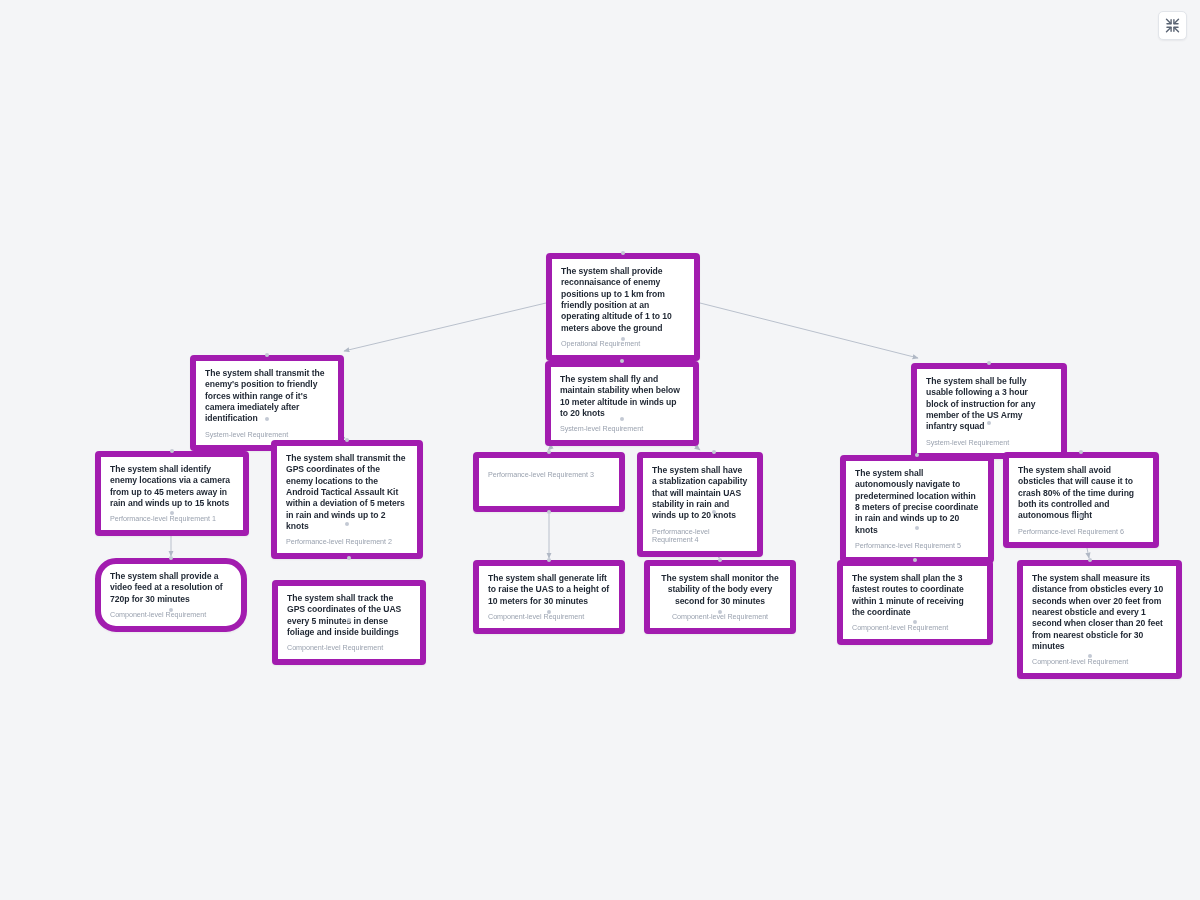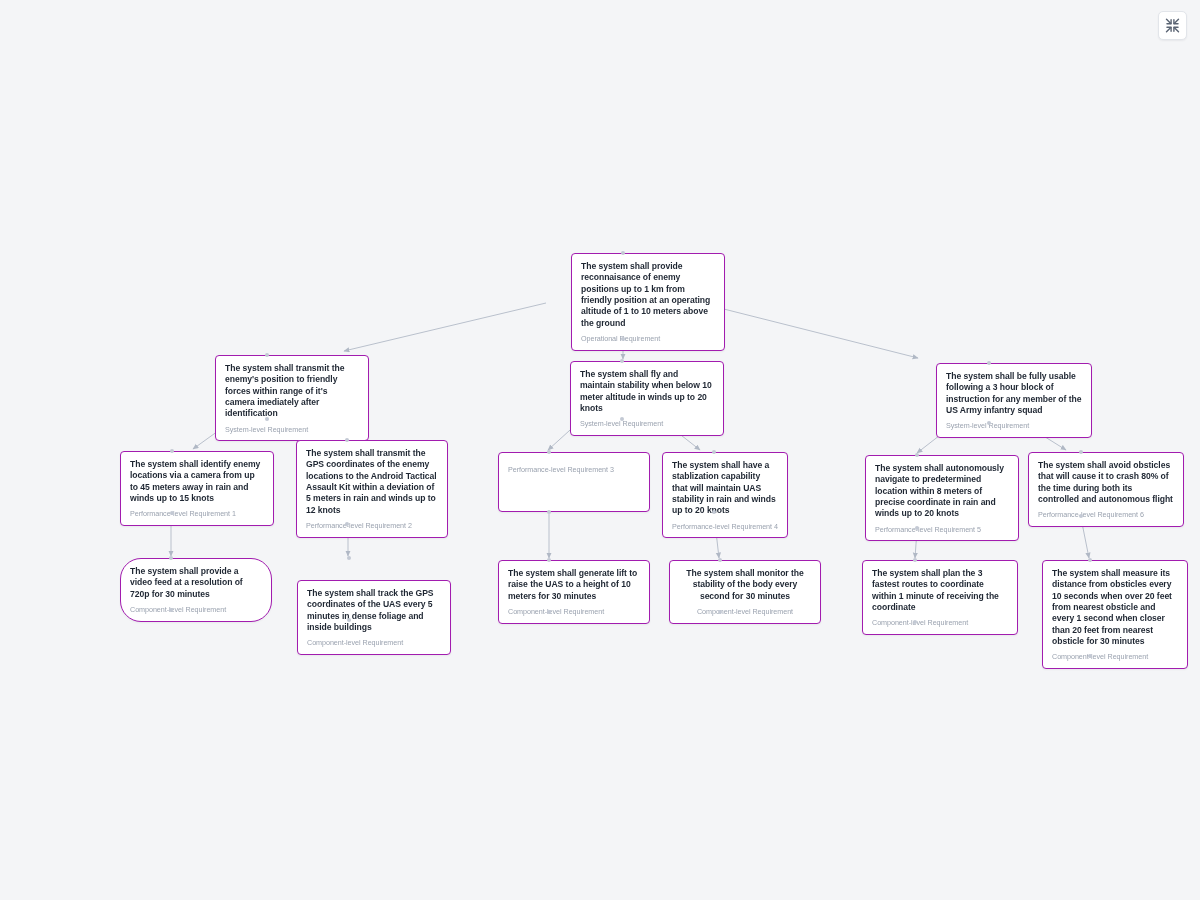--- a/index.html
+++ b/index.html
@@ -16,26 +16,25 @@
     background: #f4f5f7;
   }
   #edge-layer {
     position: absolute; inset: 0;
     width: 1200px; height: 900px;
     pointer-events: none;
   }
   .node {
     position: absolute;
     background: #ffffff;
-    border: 1px solid #a21caf;
+    border: 6px solid #a21caf;
     border-radius: 4px;
     padding: 7px 9px 6px 9px;
     box-shadow: 0 1px 2px rgba(16,24,40,0.05);
     z-index: 2;
-    margin-left: 25px;
   }
   .node-text {
     font-size: 8.6px;
     line-height: 1.32;
     color: #1f2733;
     font-weight: 600;
     letter-spacing: -0.05px;
     white-space: pre-wrap;
   }
   .node-sub {
@@ -124,21 +123,21 @@
   </div>
       <div class="port" style="left: 987px; top: 361px;"></div>
       <div class="port" style="left: 987px; top: 421px;"></div>
       <div class="node" style="left: 95px; top: 451px; width: 154px; min-height: 62px;">
     <div class="node-text">The system shall identify enemy locations via a camera from up to 45 meters away in rain and winds up to 15 knots</div>
     <div class="node-sub">Performance-level Requirement 1</div>
   </div>
       <div class="port" style="left: 170px; top: 449px;"></div>
       <div class="port" style="left: 170px; top: 511px;"></div>
       <div class="node" style="left: 271px; top: 440px; width: 152px; min-height: 84px;">
-    <div class="node-text">The system shall transmit the GPS coordinates of the enemy locations to the Android Tactical Assault Kit within a deviation of 5 meters in rain and winds up to 12 knots</div>
+    <div class="node-text">The system shall transmit the GPS coordinates of the enemy locations to the Android Tactical Assault Kit within a deviation of 5 meters in rain and winds up to 2 knots</div>
     <div class="node-sub">Performance-level Requirement 2</div>
   </div>
       <div class="port" style="left: 345px; top: 438px;"></div>
       <div class="port" style="left: 345px; top: 522px;"></div>
       <div class="node" style="left: 473px; top: 452px; width: 152px; min-height: 60px;">
     <div class="node-sub">Performance-level Requirement 3</div>
   </div>
       <div class="port" style="left: 547px; top: 450px;"></div>
       <div class="port" style="left: 547px; top: 510px;"></div>
       <div class="node" style="left: 637px; top: 452px; width: 126px; min-height: 60px;">
@@ -182,21 +181,21 @@
     <div class="node-sub">Component-level Requirement</div>
   </div>
       <div class="port" style="left: 718px; top: 558px;"></div>
       <div class="port" style="left: 718px; top: 610px;"></div>
       <div class="node" style="left: 837px; top: 560px; width: 156px; min-height: 62px;">
     <div class="node-text">The system shall plan the 3 fastest routes to coordinate within 1 minute of receiving the coordinate</div>
     <div class="node-sub">Component-level Requirement</div>
   </div>
       <div class="port" style="left: 913px; top: 558px;"></div>
       <div class="port" style="left: 913px; top: 620px;"></div>
-      <div class="node" style="left: 1017px; top: 560px; width: 146px; min-height: 96px;">
+      <div class="node" style="left: 1017px; top: 560px; width: 165px; min-height: 96px;">
     <div class="node-text">The system shall measure its distance from obsticles every 10 seconds when over 20 feet from nearest obsticle and every 1 second when closer than 20 feet from nearest obsticle for 30 minutes</div>
     <div class="node-sub">Component-level Requirement</div>
   </div>
       <div class="port" style="left: 1088px; top: 558px;"></div>
       <div class="port" style="left: 1088px; top: 654px;"></div>
     </div>
 
   <div id="fit-button" title="Fit to screen">
     <span>
       <svg width="15" height="15" viewBox="0 0 16 16" fill="none" stroke="#5a6473" stroke-width="1.5" stroke-linecap="round" stroke-linejoin="round">

